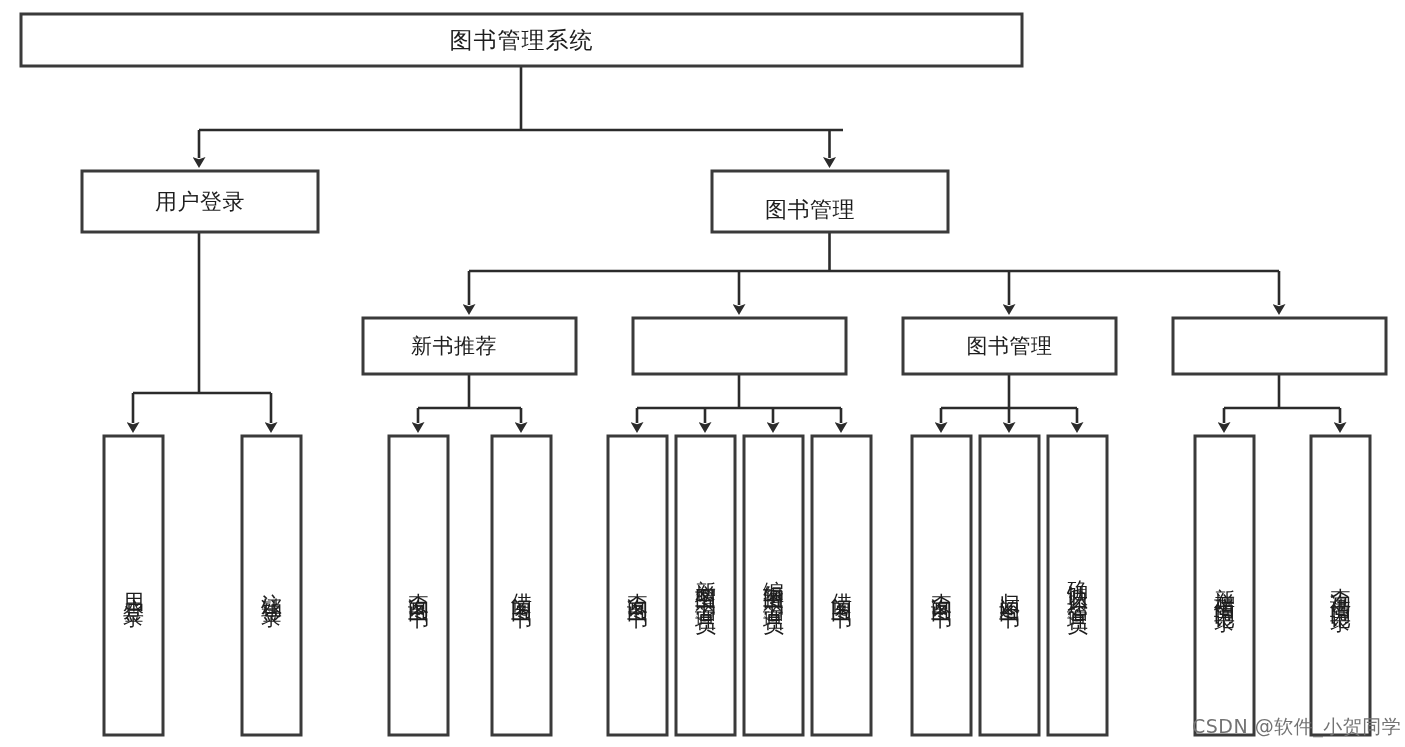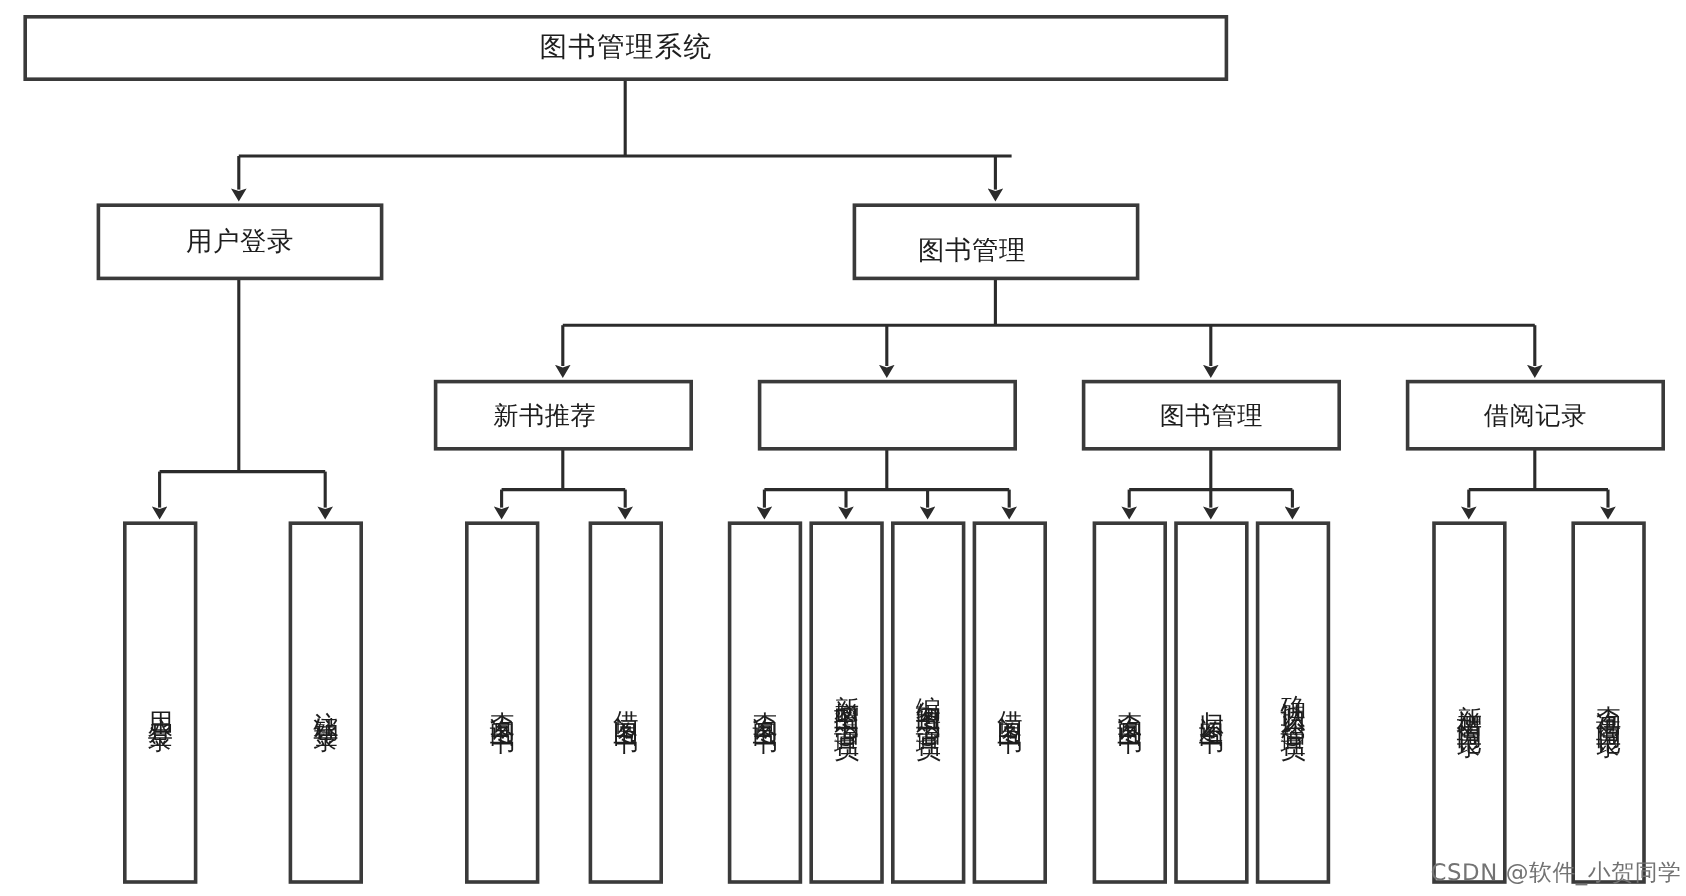--- a/index.html
+++ b/index.html
@@ -163,21 +163,20 @@
     <rect class="node-box" x="1311" y="436" width="59" height="299"></rect>
   </svg>
 
   <div class="node-label" style="left:21px; top:14px; width:1001px; height:52px; font-size:23px; letter-spacing:1px;">图书管理系统</div>
 
   <div class="node-label" style="left:82px; top:171px; width:236px; height:61px; font-size:22px;">用户登录</div>
   <div class="node-label" style="left:692px; top:171px; width:236px; height:78px; font-size:22px;">图书管理</div>
 
   <div class="node-label" style="left:363px; top:318px; width:182px; height:56px;">新书推荐</div>
   <div class="node-label" style="left:903px; top:318px; width:213px; height:56px;">图书管理</div>
-  <div class="node-label" style="left:1173px; top:318px; width:213px; height:56px;">借阅记录</div>
 
   <div class="node-label vertical" style="left:104px; top:436px; width:59px; height:299px;">用户登录</div>
   <div class="node-label vertical" style="left:242px; top:436px; width:59px; height:299px;">注销登录</div>
 
   <div class="node-label vertical" style="left:389px; top:436px; width:59px; height:299px;">查询图书</div>
   <div class="node-label vertical" style="left:492px; top:436px; width:59px; height:299px;">借阅图书</div>
 
   <div class="node-label vertical" style="left:608px; top:436px; width:59px; height:299px;">查询图书</div>
   <div class="node-label vertical" style="left:676px; top:436px; width:59px; height:299px;">新增图书（管理员）</div>
   <div class="node-label vertical" style="left:744px; top:436px; width:59px; height:299px;">编辑图书（管理员）</div>

